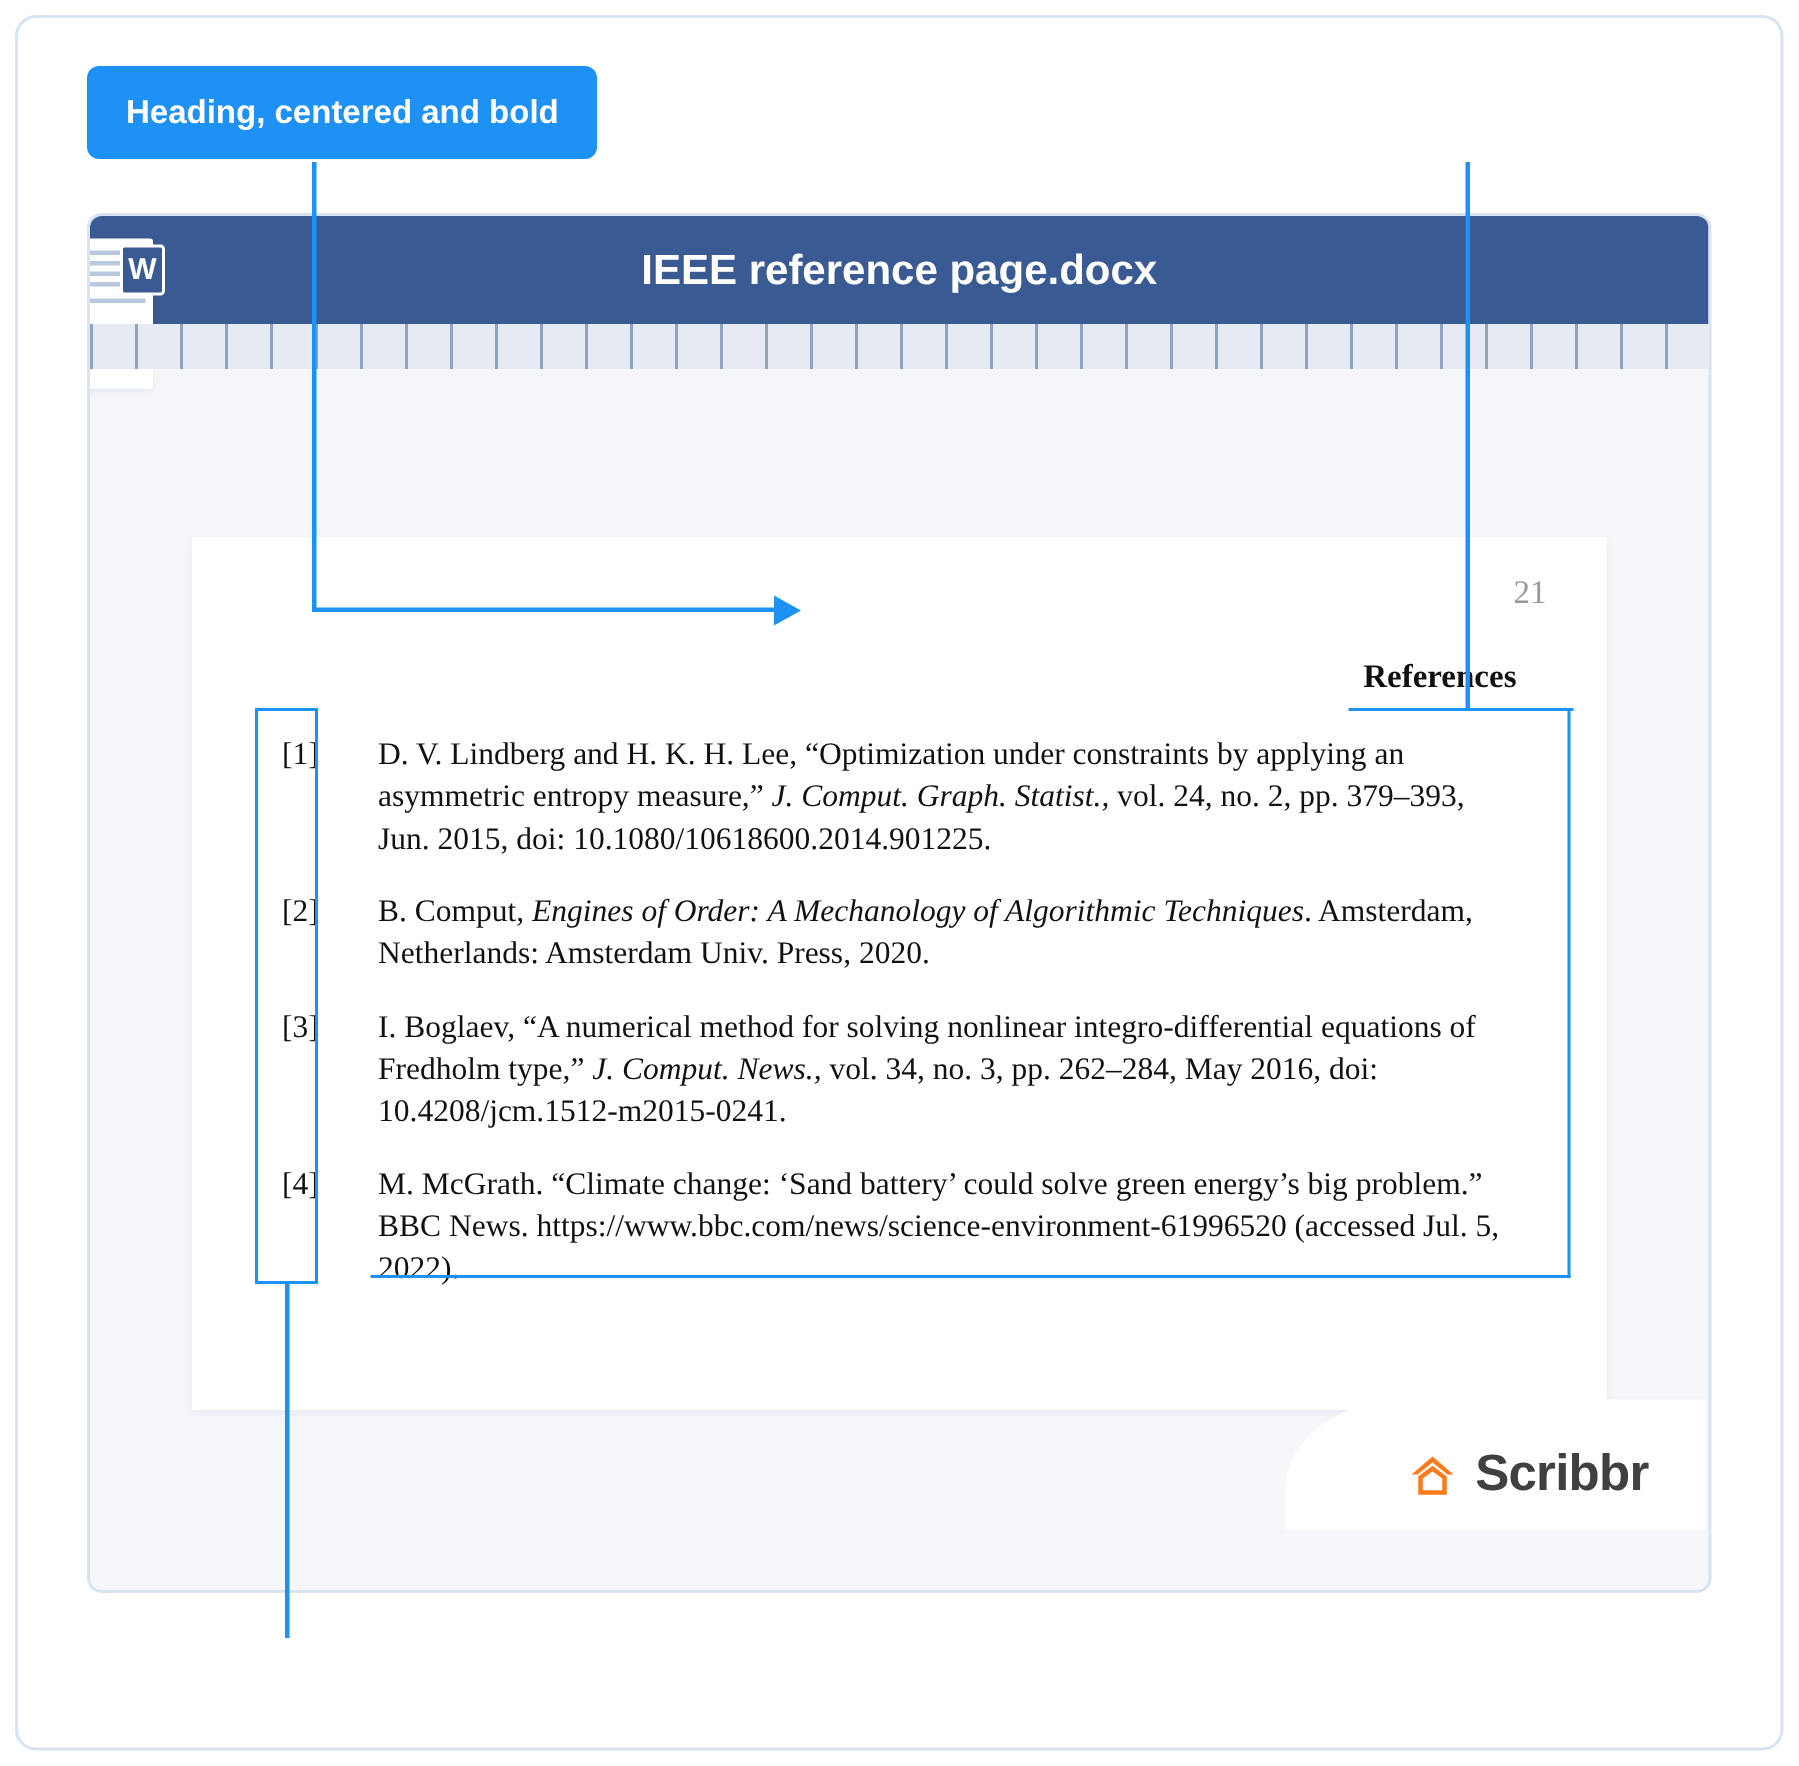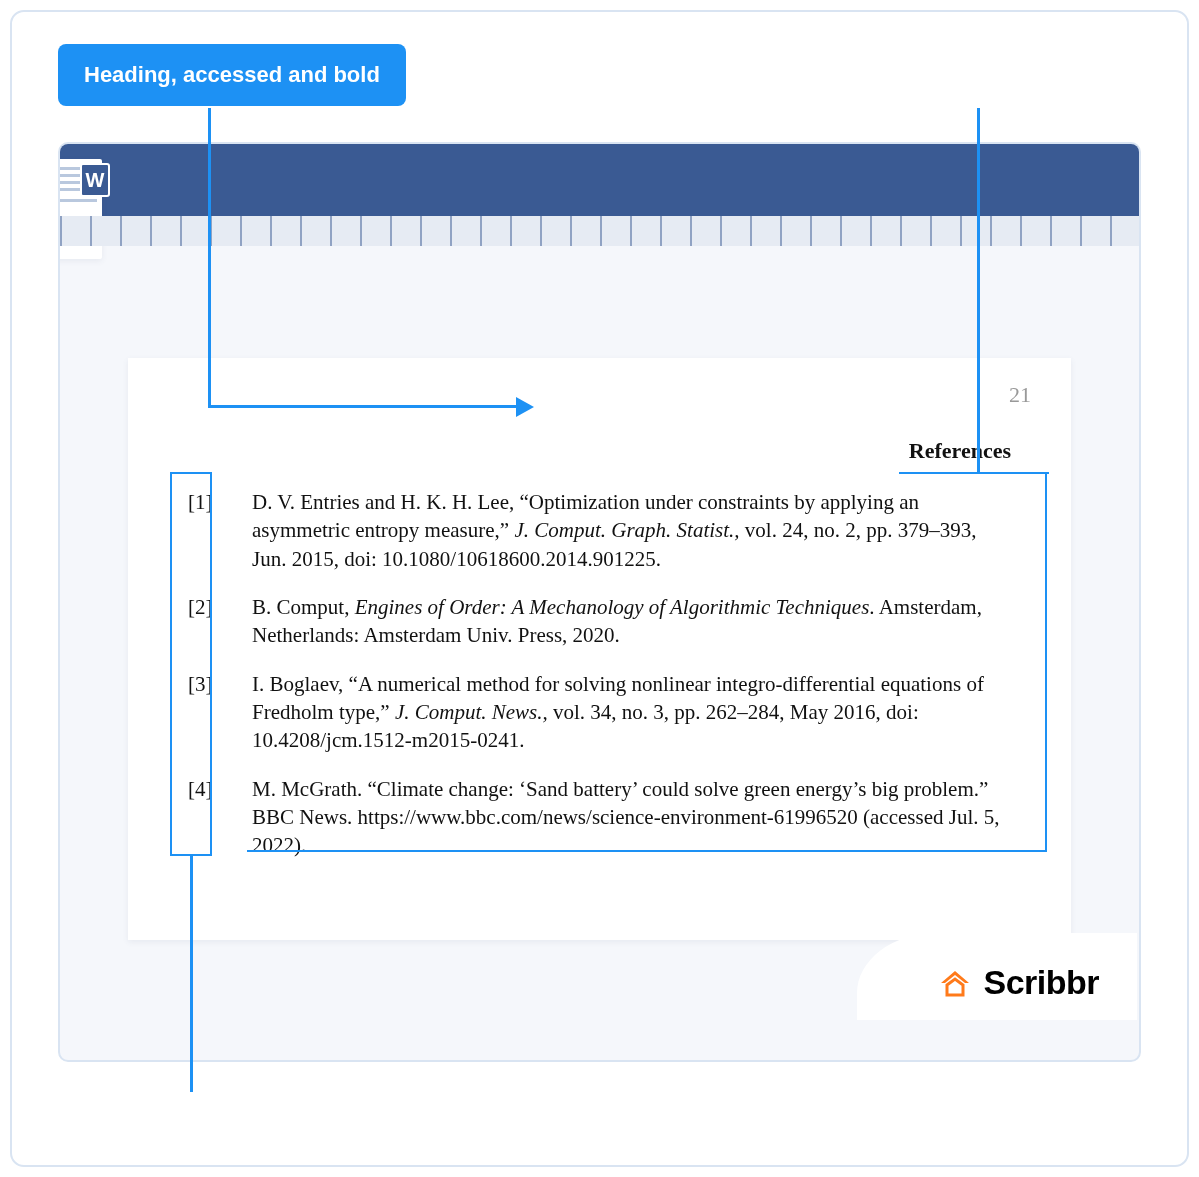--- a/index.html
+++ b/index.html
@@ -170,31 +170,31 @@
     gap: 10px;
     z-index: 10;
   }
   .scribbr-logo {
     width: 36px; height: 36px;
     position: relative;
   }
   .scribbr-text {
     font-size: 34px;
     font-weight: 800;
-    color: #000000;
+    color: #404040;
     letter-spacing: -0.5px;
   }
 </style>
 </head>
 <body>
 
 <div class="outer-frame">
 
   <div class="callout callout-top-left">
-    <span>Heading, accessed and bold</span>
+    <span>Heading, centered and bold</span>
   </div>
 
 
 
   <div class="anno-line" style="left:196px; top:96px; width:3px; height:300px;"></div>
   <div class="anno-line" style="left:196px; top:393px; width:310px; height:3px;"></div>
   <div class="arrowhead" style="left:504px; top:385px;"></div>
 
   <div class="anno-line" style="left:965px; top:96px; width:3px; height:365px;"></div>
 
@@ -204,32 +204,33 @@
   <div class="anno-line" style="left:178px; top:843px; width:3px; height:237px;"></div>
 
   <div class="anno-box" style="left:158px; top:460px; width:42px; height:384px;"></div>
 
   <div class="word-window">
     <div class="word-titlebar">
       <div class="word-icon">
         <div class="page"></div>
         <div class="letter">W</div>
       </div>
+      <div class="word-title">IEEE reference page.docx</div>
     </div>
     <div class="ruler">
         <div class="ticks"></div>
       </div>
     <div class="doc-area">
       <div class="page">
         <div class="page-number">21</div>
         <div class="ref-heading">References</div>
         <div class="ref-list">
           <div class="ref-item">
             <div class="ref-num">[1]</div>
-            <div class="ref-body"><span>D. V. Entries and H. K. H. Lee, “Optimization under constraints by applying an asymmetric entropy measure,” </span><em>J. Comput. Graph. Statist.,</em><span> vol. 24, no. 2, pp. 379–393, Jun. 2015, doi: 10.1080/10618600.2014.901225.</span></div>
+            <div class="ref-body"><span>D. V. Lindberg and H. K. H. Lee, “Optimization under constraints by applying an asymmetric entropy measure,” </span><em>J. Comput. Graph. Statist.,</em><span> vol. 24, no. 2, pp. 379–393, Jun. 2015, doi: 10.1080/10618600.2014.901225.</span></div>
           </div>
           <div class="ref-item">
             <div class="ref-num">[2]</div>
             <div class="ref-body"><span>B. Comput, </span><em>Engines of Order: A Mechanology of Algorithmic Techniques</em><span>. Amsterdam, Netherlands: Amsterdam Univ. Press, 2020.</span></div>
           </div>
           <div class="ref-item">
             <div class="ref-num">[3]</div>
             <div class="ref-body"><span>I. Boglaev, “A numerical method for solving nonlinear integro-differential equations of Fredholm type,” </span><em>J. Comput. News.,</em><span> vol. 34, no. 3, pp. 262–284, May 2016, doi: 10.4208/jcm.1512-m2015-0241.</span></div>
           </div>
           <div class="ref-item">

